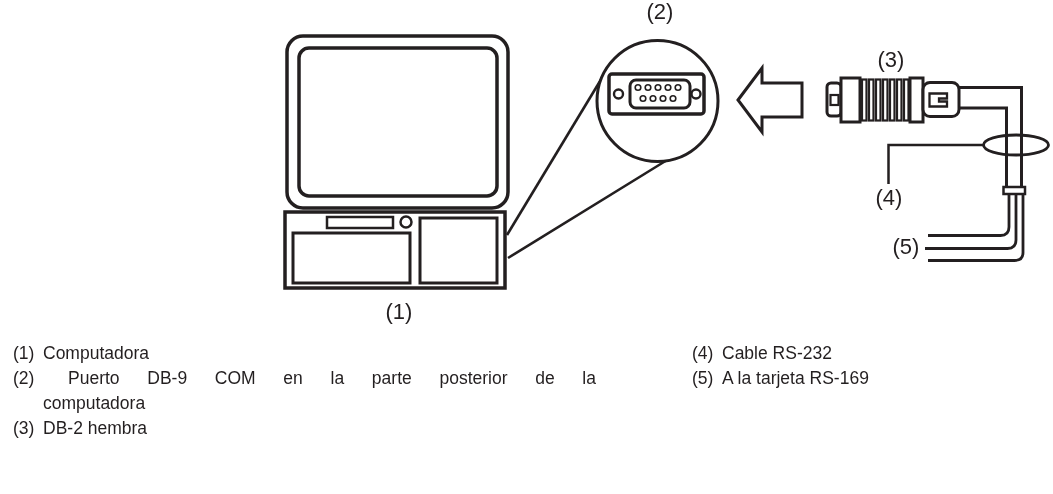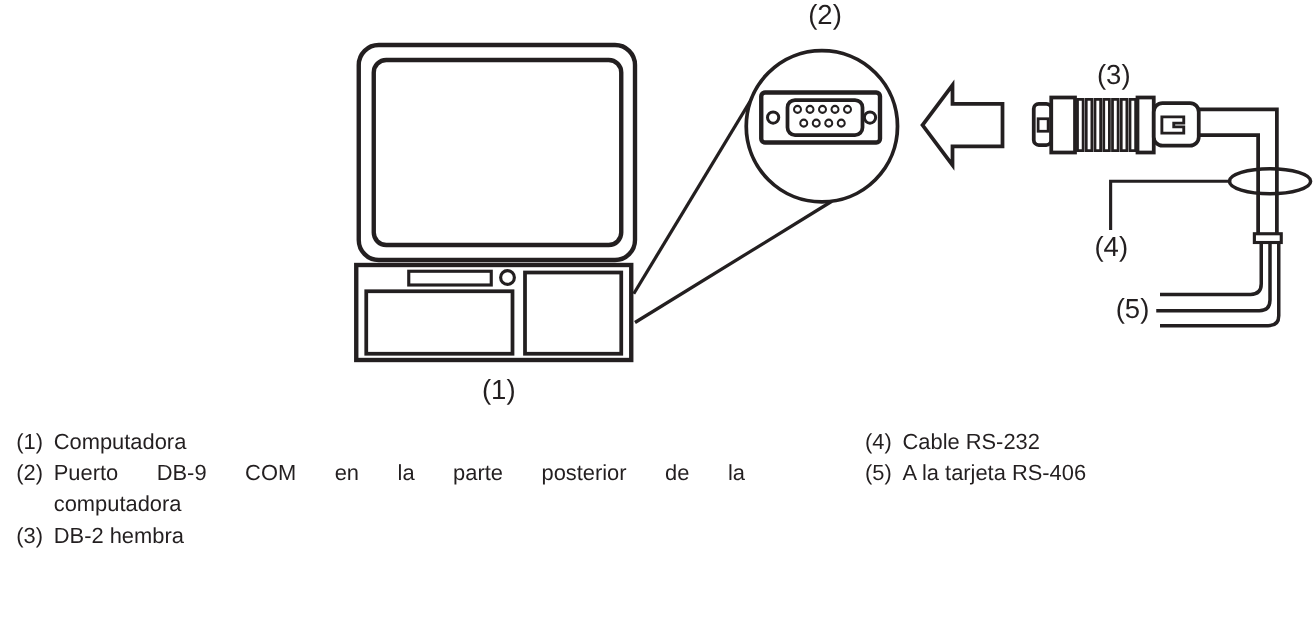--- a/index.html
+++ b/index.html
@@ -29,21 +29,21 @@
     line-height: 25px;
     color: var(--ink);
   }
   .legend-col { position: absolute; top: 0; }
   .col-left  { left: 13px; }
   .col-right { left: 692px; }
   .legend-item { display: flex; align-items: flex-start; }
   .legend-item .num { flex: 0 0 30px; }
   .col-left .txt { width: 553px; }
   .col-right .txt { width: 330px; }
-  .line.just { text-align: justify; text-align-last: justify; }
+  .line.just { text-align: justify; text-align-last: justify; margin-left: 25px; }
 </style>
 </head>
 <body>
 
 <div class="page">
 
   <svg class="diagram-svg" width="1053" height="340" viewBox="0 0 1053 340">
 
     <g fill="none" stroke="#231f20">
 
@@ -150,19 +150,19 @@
     <div class="legend-col col-right">
       <div class="legend-item">
         <div class="num">(4)</div>
         <div class="txt">
           <div class="line">Cable RS-232</div>
         </div>
       </div>
       <div class="legend-item">
         <div class="num">(5)</div>
         <div class="txt">
-          <div class="line">A la tarjeta RS-406</div>
+          <div class="line">A la tarjeta RS-169</div>
         </div>
       </div>
     </div>
 
   </div>
 </div>
 
 </body></html>

